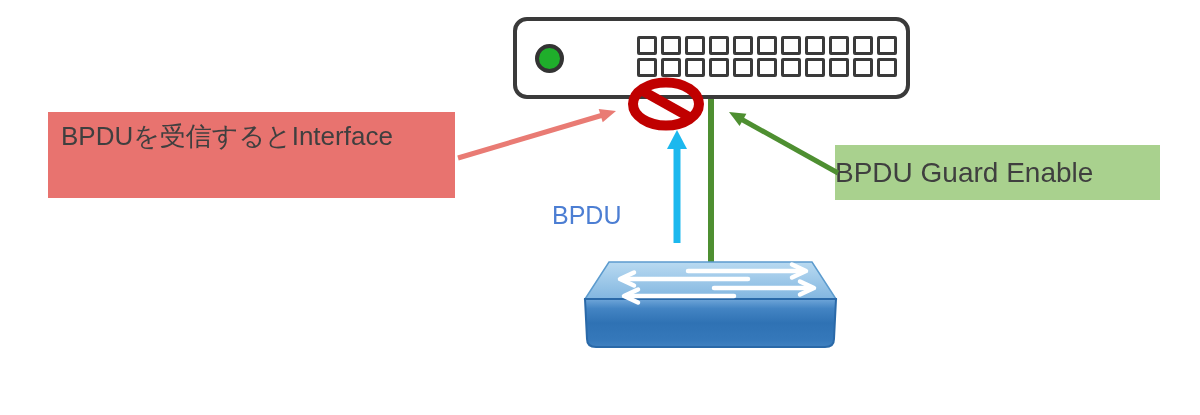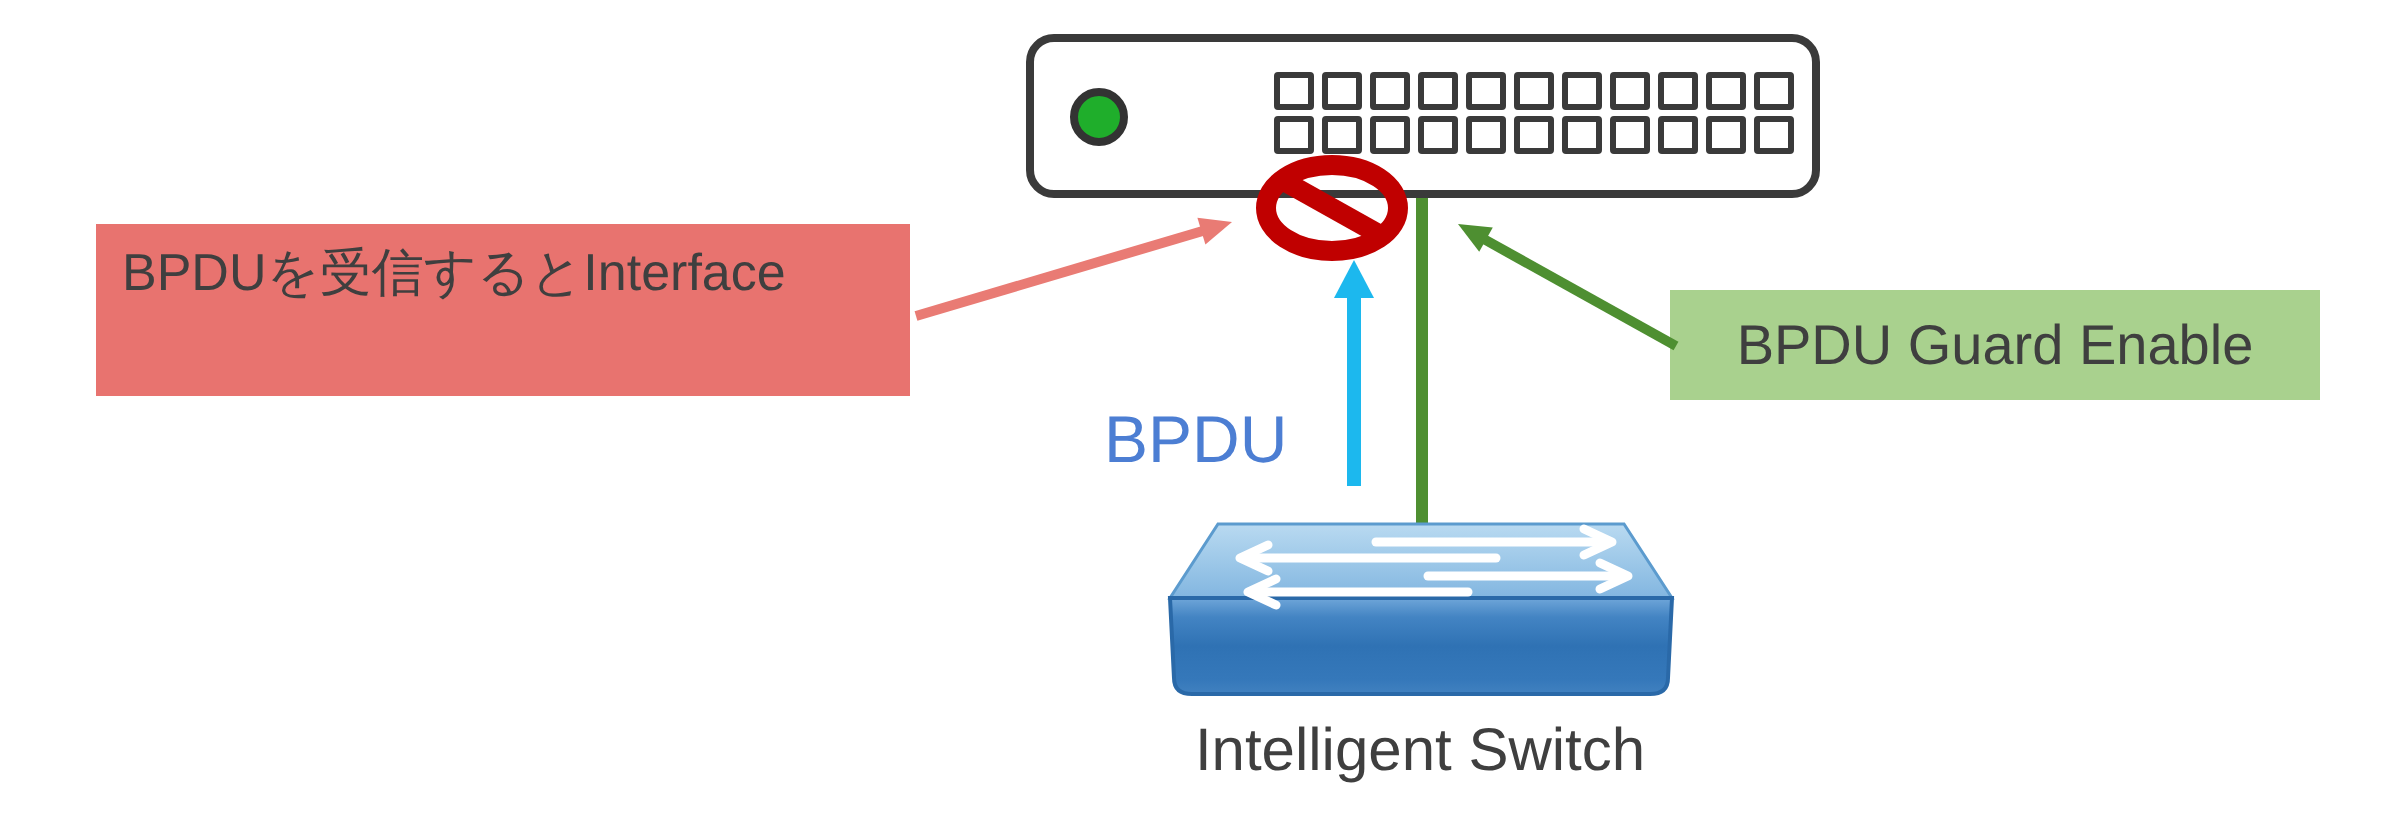--- a/index.html
+++ b/index.html
@@ -25,25 +25,25 @@
     border:3px solid #3a3a3a;border-radius:2px;background:#ffffff;
   }
   
   .note-red{
     position:absolute;left:48px;top:112px;width:407px;height:86px;
     background:#e8736f;box-sizing:border-box;padding:7px 12px 0 13px;
     font-size:26px;line-height:35px;color:#3f3f3f;
   }
   .note-green{
     position:absolute;left:835px;top:145px;width:325px;height:55px;
-    background:#a9d18e;display:flex;align-items:center;justify-content:center;
+    background:#a9d18e;display:flex;align-items:center;
     font-size:28px;color:#3f3f3f;
   }
   .bpdu-label{
-    position:absolute;left:552px;top:201px;font-size:33px;color:#4c7ed3;
+    position:absolute;left:552px;top:201px;font-size:25px;color:#4c7ed3;
   }
   .switch-label{
     position:absolute;left:555px;top:359px;width:310px;text-align:center;
     font-size:30px;color:#3f3f3f;
   }
   .overlay{position:absolute;left:0;top:0;width:1200px;height:415px;}
 </style>
 </head>
 <body>
 
@@ -80,21 +80,20 @@
   <div class="note-red">
     <div>BPDUを受信するとInterface</div>
   </div>
 
   <div class="note-green">
     <span>BPDU Guard Enable</span>
   </div>
 
   <div class="bpdu-label">BPDU</div>
 
-  <div class="switch-label">Intelligent Switch</div>
 
   <svg class="overlay" viewBox="0 0 1200 415">
     <defs>
       <linearGradient id="topGrad" x1="0" y1="0" x2="0" y2="1">
         <stop offset="0%" stop-color="#b9daf1"></stop>
         <stop offset="100%" stop-color="#82b6e0"></stop>
       </linearGradient>
       <linearGradient id="frontGrad" x1="0" y1="0" x2="0" y2="1">
         <stop offset="0%" stop-color="#6fa6d9"></stop>
         <stop offset="20%" stop-color="#4384c3"></stop>

